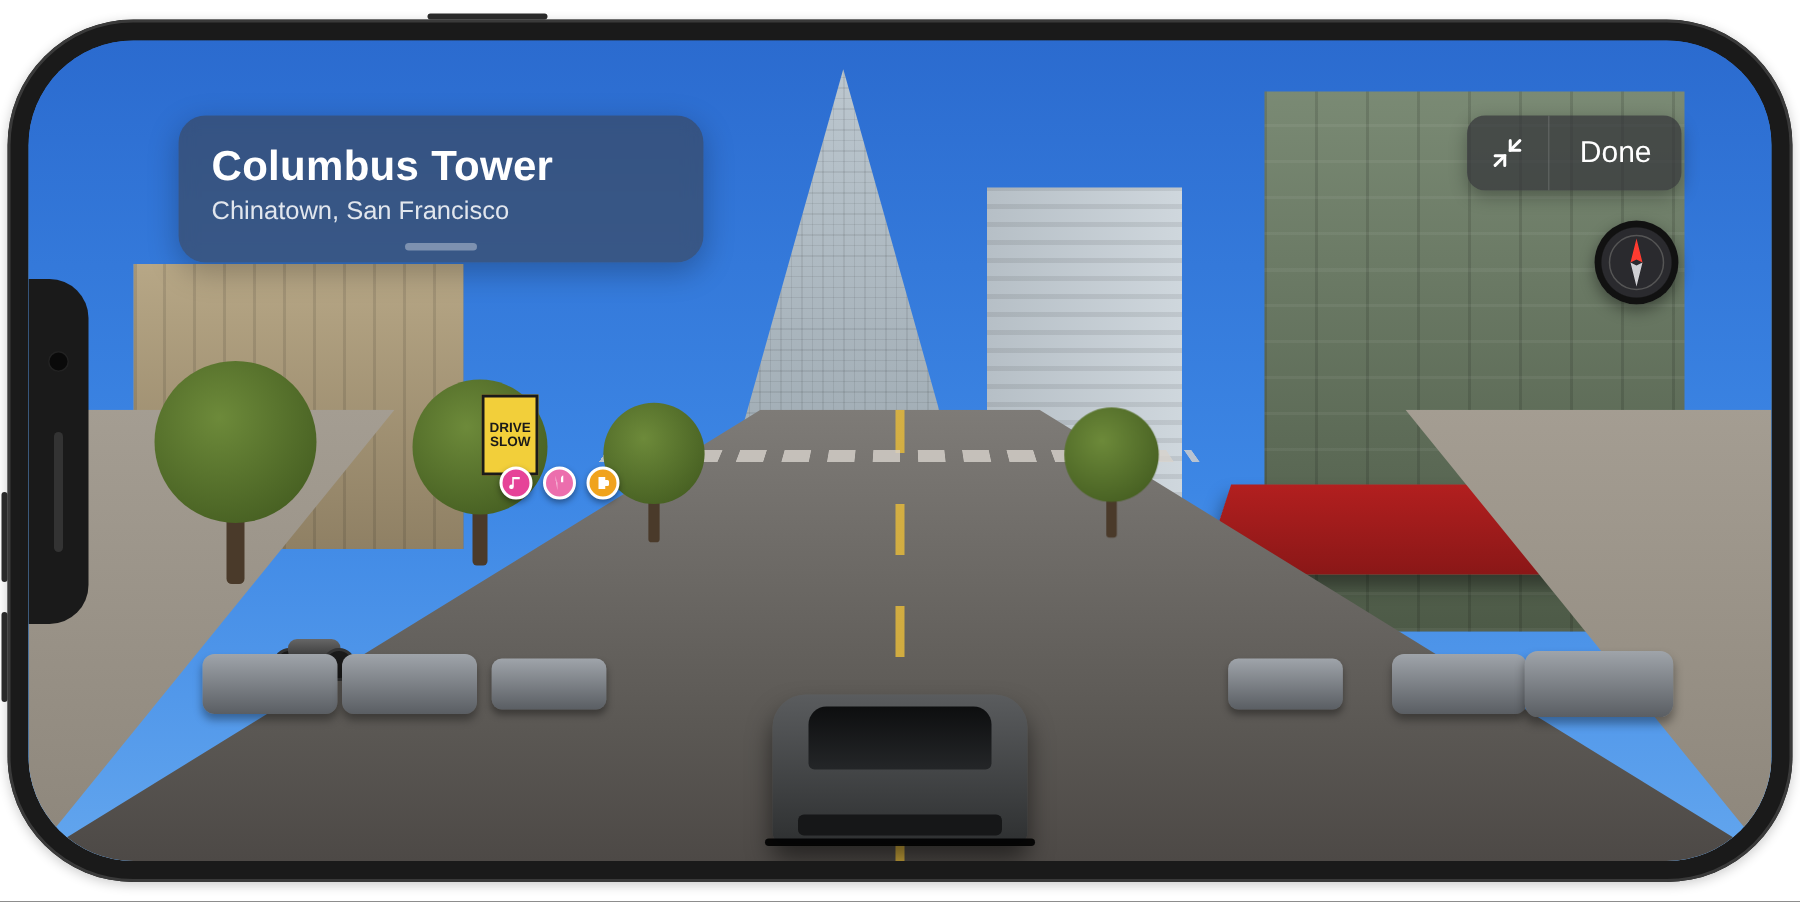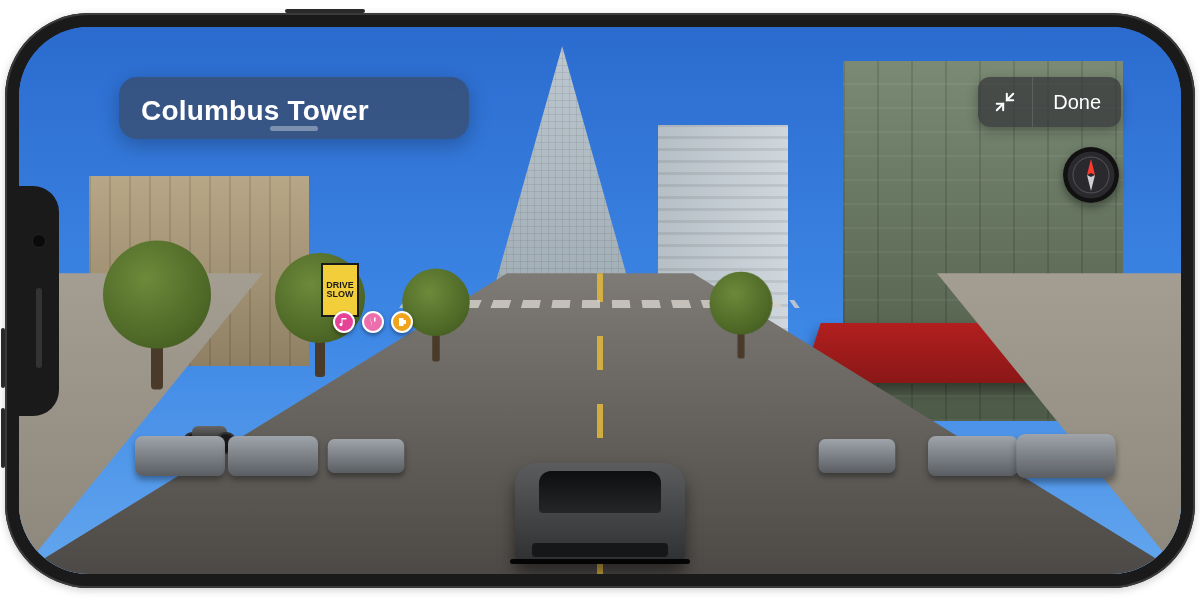--- a/index.html
+++ b/index.html
@@ -136,21 +136,21 @@
 
   .poi{ position:absolute; bottom:44%; width:22px; height:22px; border-radius:50%;
         display:flex;align-items:center;justify-content:center;
         border:2px solid #fff; box-shadow:0 2px 4px rgba(0,0,0,.4);}
   .poi svg{width:12px;height:12px;fill:#fff;}
   .poi1{left:27%; background:#e64298;} .poi2{left:29.5%; background:#ec6ead;} .poi3{left:32%; background:#f0a31c;}
 
   
   .info-card{
     position:absolute; top:50px; left:100px;
-    width:350px; padding:18px 22px 12px;
+    width:350px; padding:18px 22px 24px;
     background:rgba(60,60,65,.55);
     backdrop-filter:blur(6px);
     border-radius:18px;
     color:#fff; z-index:30;
     box-shadow:0 6px 20px rgba(0,0,0,.25);
   }
   .info-title{ font-size:28px; font-weight:600; letter-spacing:.2px;}
   .info-sub{ font-size:17px; font-weight:400; color:rgba(255,255,255,.85); margin-top:4px;}
   .grab{ position:absolute; bottom:8px; left:50%; transform:translateX(-50%);
          width:48px; height:5px; background:rgba(255,255,255,.35); border-radius:3px;}
@@ -264,20 +264,21 @@
       <div class="parked p3"></div>
       <div class="parked p4"></div>
       <div class="parked p5"></div>
       <div class="parked p6"></div>
 
       <div class="car"></div>
     </div>
 
     <div class="info-card">
       <div class="info-title">Columbus Tower</div>
+      <div class="info-sub">Chinatown, San Francisco</div>
       <div class="grab"></div>
     </div>
 
     <div class="top-controls">
       <div class="ctrl-btn icon">
         <svg viewBox="0 0 24 24">
           <path d="M14 3v7h7"></path>
             <path d="M21 3l-7 7"></path>
           <path d="M10 21v-7H3"></path>
             <path d="M3 21l7-7"></path>

